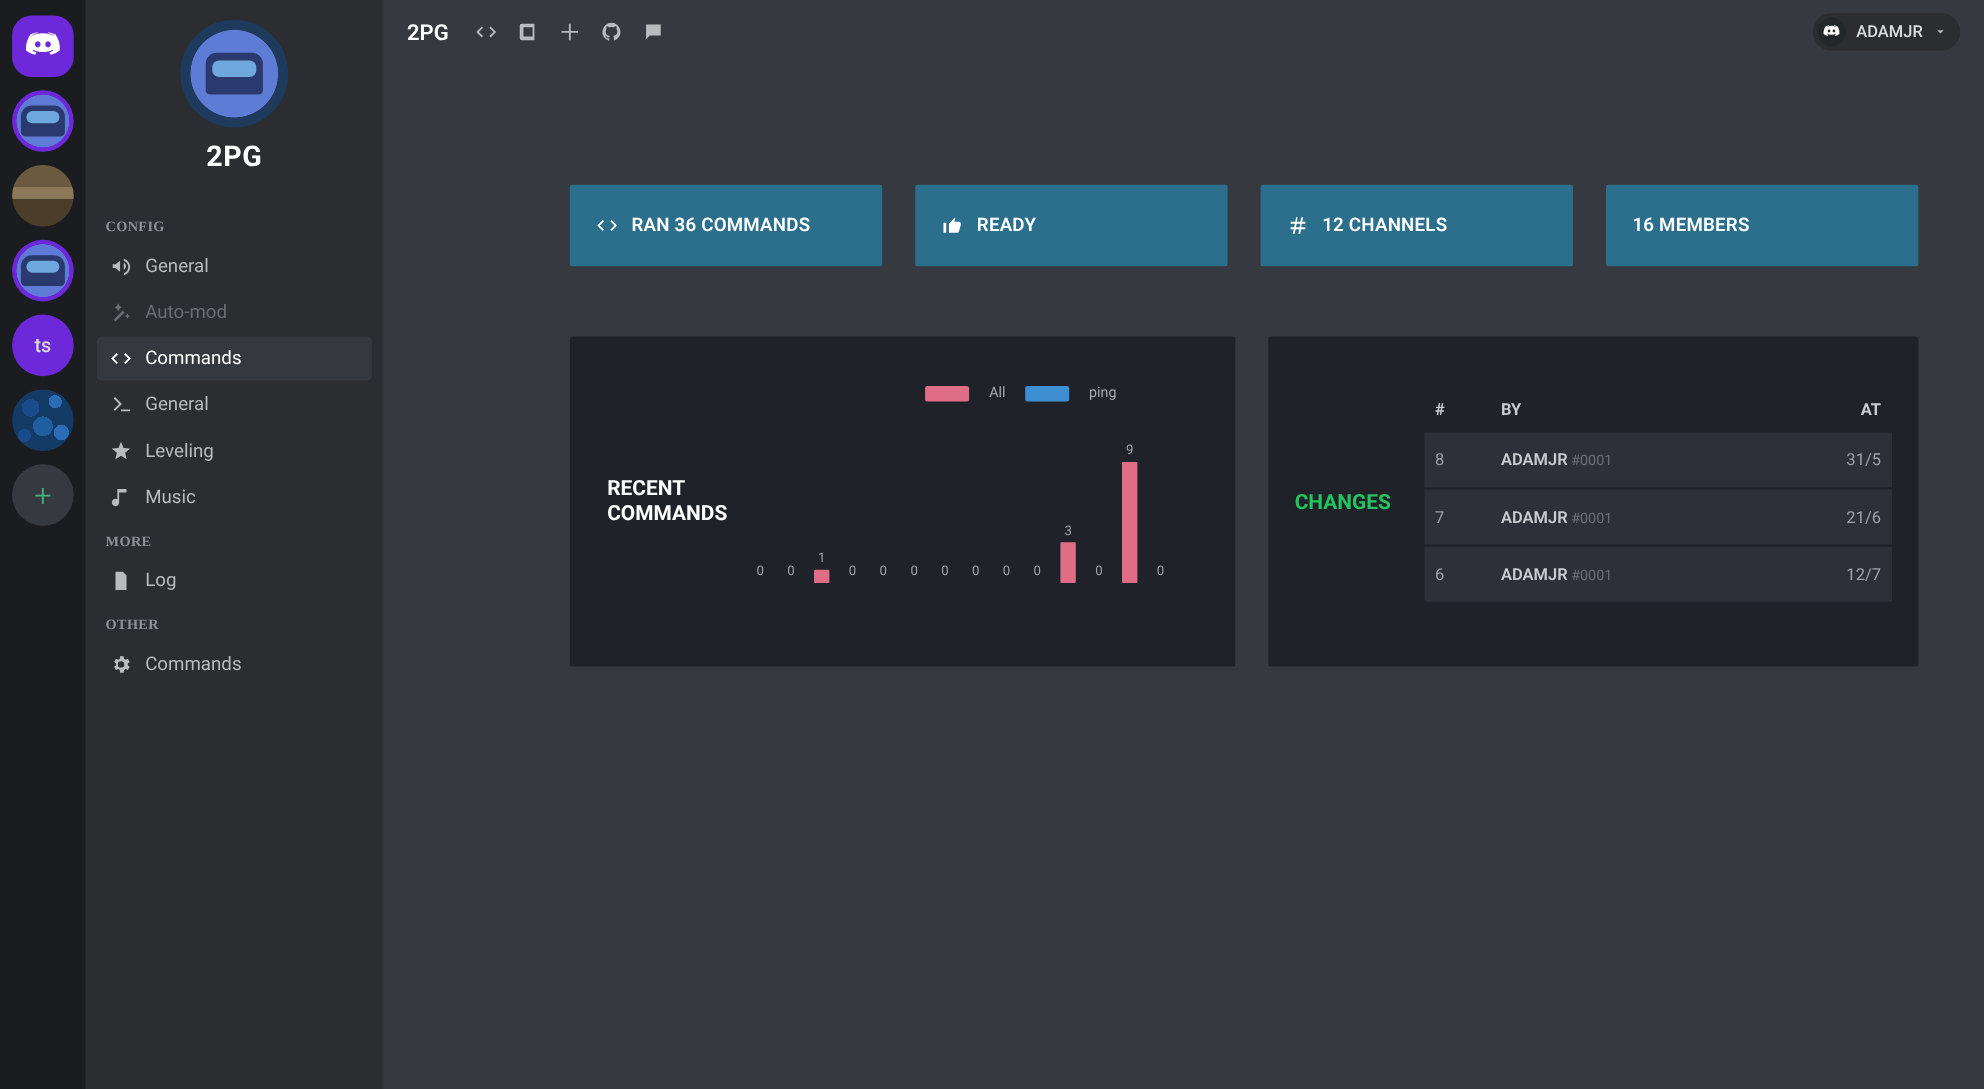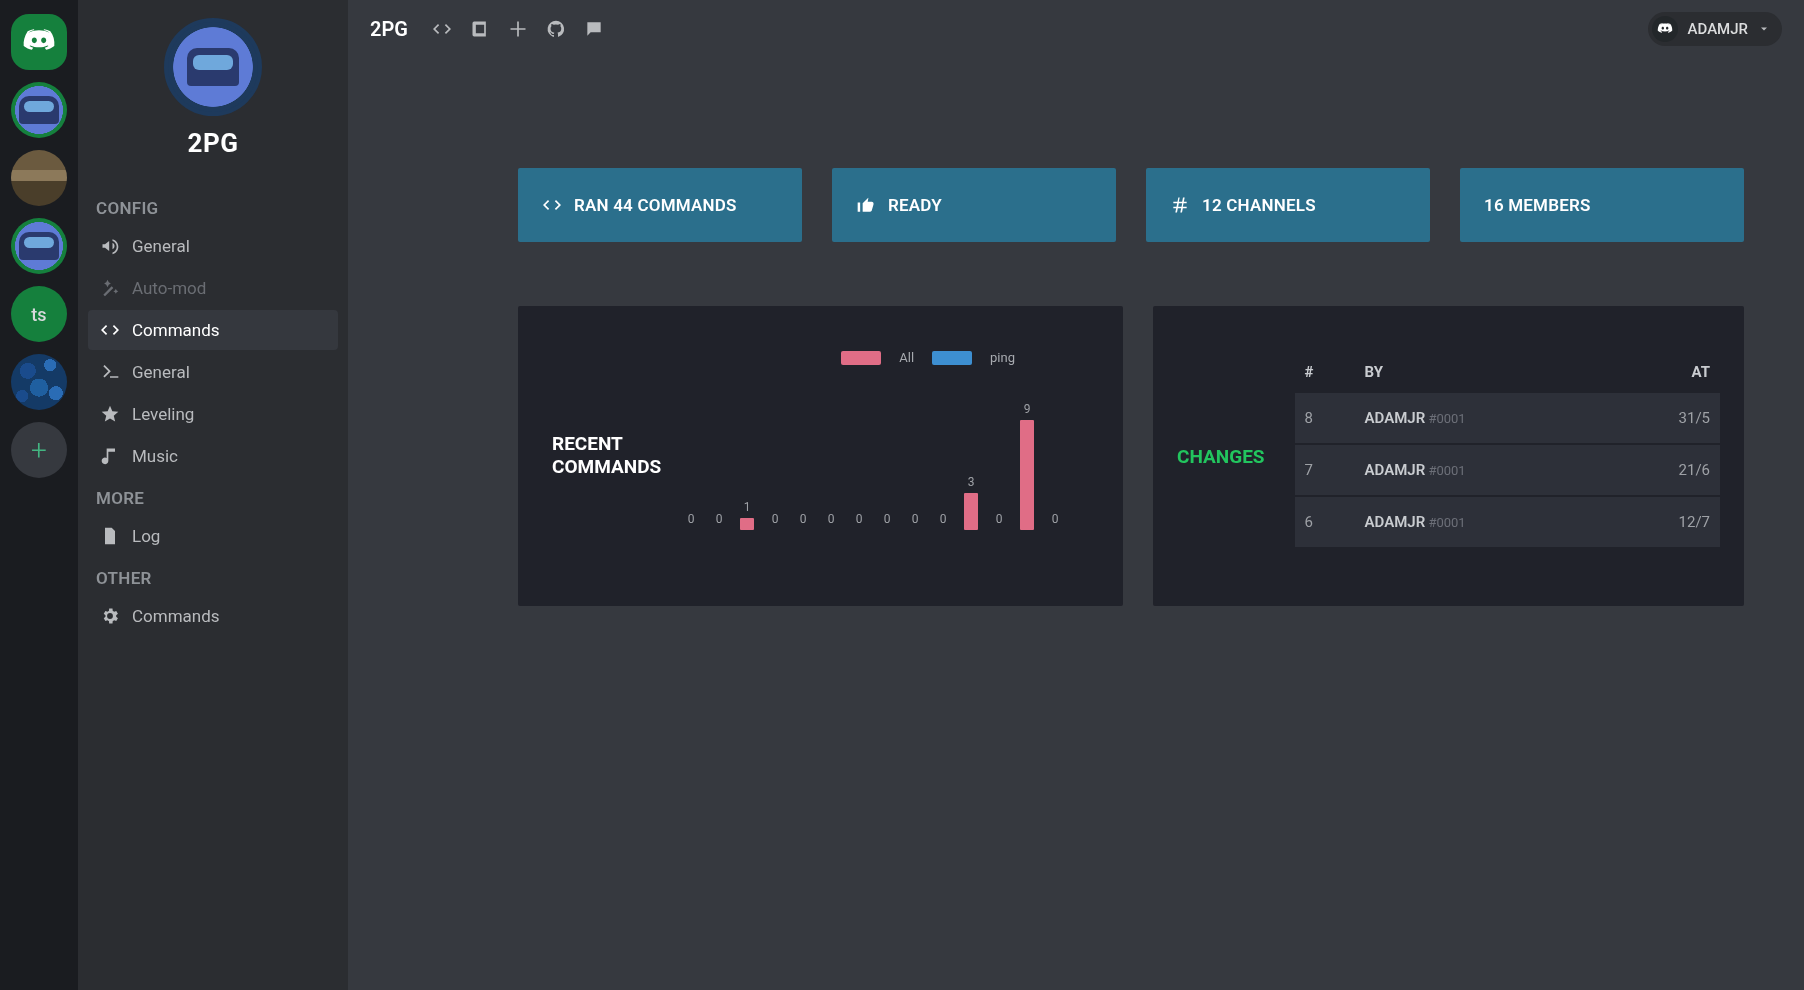--- a/index.html
+++ b/index.html
@@ -18,21 +18,21 @@
     background: #1a1c20;
     padding-top: 14px;
     display: flex;
     flex-direction: column;
     align-items: center;
     gap: 12px;
   }
   .server-pill {
     width: 56px; height: 56px;
     border-radius: 50%;
-    background: #15803d;
+    background: #6d28d9;
     display: flex;
     align-items: center;
     justify-content: center;
     cursor: pointer;
     overflow: hidden;
   }
   .server-pill.selected-top { border-radius: 18px; }
   .server-pill.add { background: #36393f; color:#43b581; font-size:28px; font-weight:300;}
   .server-pill.ts-text { color:#d7d9dc; font-weight:500; font-size:18px; }
   .server-pill.mosaic {
@@ -78,24 +78,25 @@
     background: radial-gradient(circle at 50% 50%, #5e7bd6 0 62%, transparent 63%),
                 #1e3a5c;
     display:flex; align-items:center; justify-content:center;
     margin-bottom:12px;
     position:relative;
   }
   .sidebar-avatar .bot-face-inner { width:58%; height:42%; }
   .sidebar-avatar-ring { border:4px solid #1e3a5c; border-radius:50%; }
   .sidebar-title { color:#fff; font-size:26px; font-weight:700; letter-spacing:0.5px;}
   .sidebar-section-label {
-    color:#8e9297; font-size:17px; font-weight:600;
+    color:#8e9297; font-size:13px; font-weight:600;
     padding: 10px 18px 6px 18px;
     text-transform: uppercase;
     letter-spacing:0.3px;
+    font-family:Liberation Serif, serif;
   }
   .nav-item {
     margin: 2px 10px;
     padding: 10px 12px;
     border-radius: 4px;
     display:flex; align-items:center; gap:12px;
     color:#b9bbbe; font-size:17px;
     cursor:pointer;
   }
   .nav-item.active { background:#35383e; color:#fff; }
@@ -308,21 +309,21 @@
         </svg>
     </div>
   </div>
 
   <div class="content">
     <div class="stat-row">
       <div class="stat-card">
         <svg viewBox="0 0 24 24">
             <path d="M8.6 16.6 4 12l4.6-4.6L7.2 6 1.2 12l6 6 1.4-1.4Zm6.8 0 4.6-4.6-4.6-4.6L16.8 6l6 6-6 6-1.4-1.4Z"></path>
           </svg>
-        <span>RAN 44 COMMANDS</span>
+        <span>RAN 36 COMMANDS</span>
       </div>
       <div class="stat-card">
         <svg viewBox="0 0 24 24">
             <path d="M2 20h3V9H2v11Zm19-10c0-1.1-.9-2-2-2h-5l.8-4-.1-.7-2.1 2.1L8 10v10h9c.9 0 1.6-.6 1.9-1.4l2-7c.1-.2.1-.4.1-.6Z"></path>
           </svg>
         <span>READY</span>
       </div>
       <div class="stat-card">
         <svg viewBox="0 0 24 24">
             <path d="M10 3 9 8H4v2h4.6l-.8 4H4v2h3.4l-1 5h2l1-5h4l-1 5h2l1-5H20v-2h-4.6l.8-4H20V8h-3.4l1-5h-2l-1 5h-4l1-5h-2Zm.6 7h4l-.8 4h-4l.8-4Z"></path>

